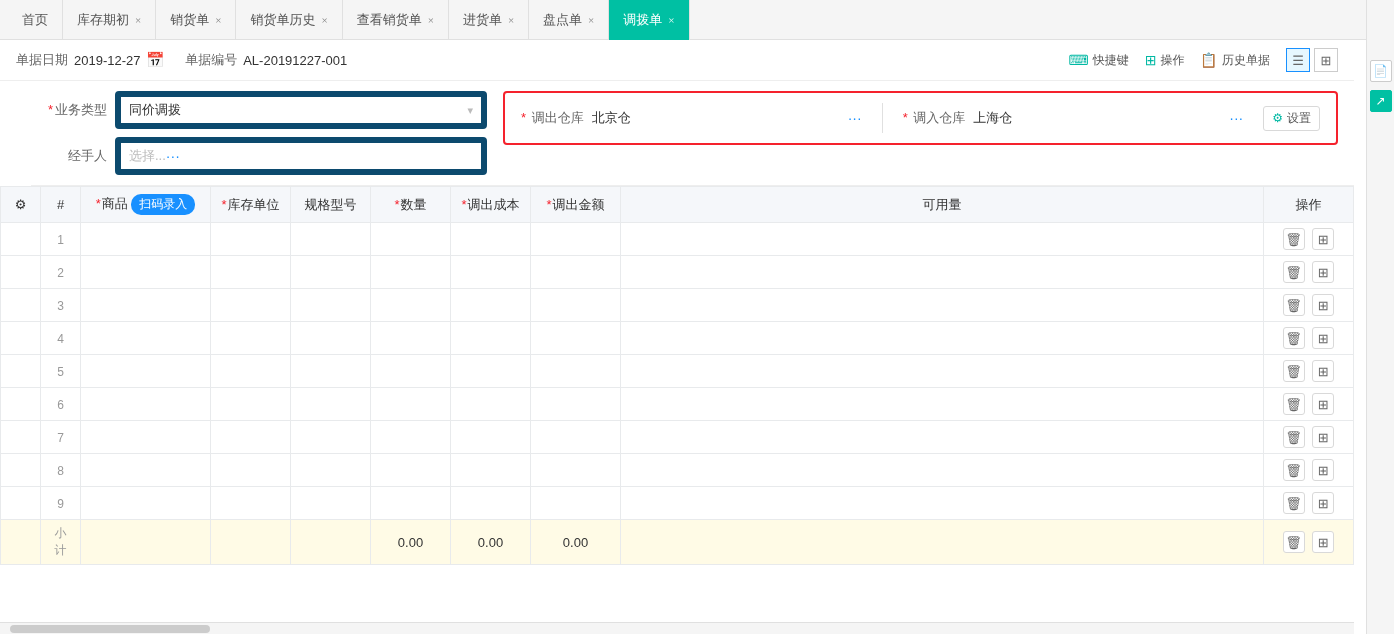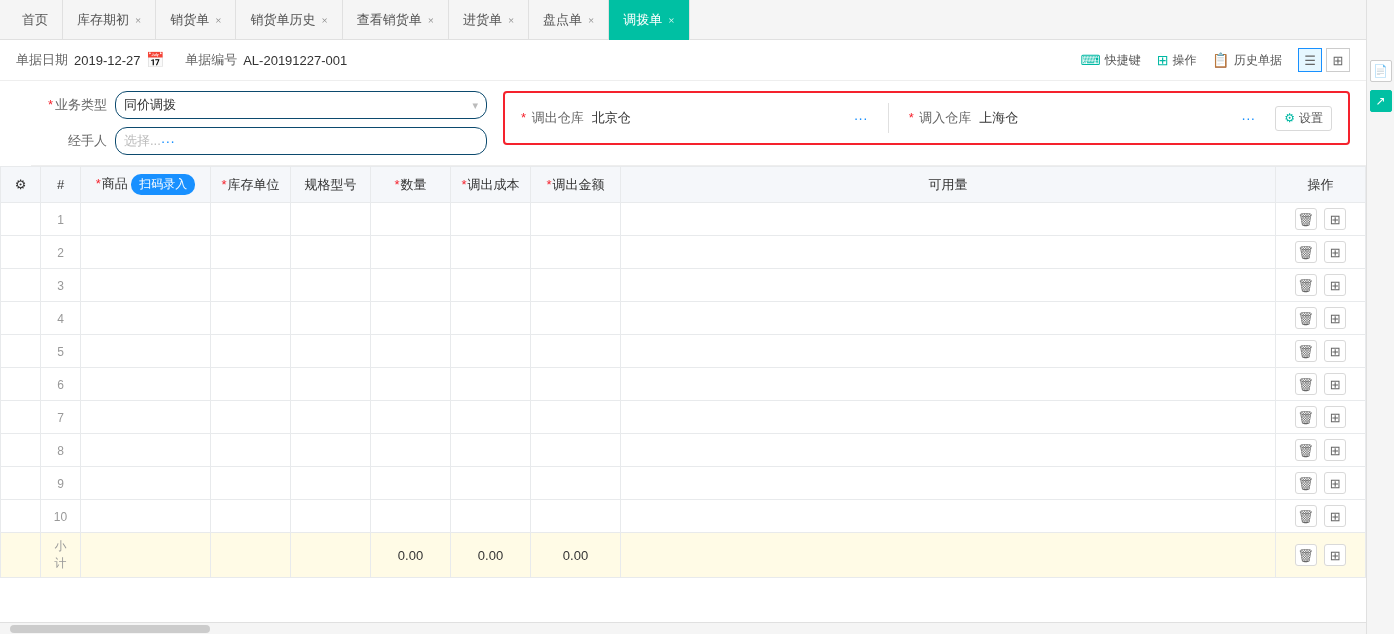--- a/index.html
+++ b/index.html
@@ -96,22 +96,22 @@
       display: flex; align-items: center; gap: 8px;
     }
     .field-label {
       color: #666; font-size: 13px; white-space: nowrap;
       min-width: 60px; text-align: right;
     }
     .required { color: #f5222d; margin-right: 2px; }
     .field-value-box {
       flex: 1;
       display: flex; align-items: center;
-      border: 1px solid #0c4a6e;
-      border-radius: 12px;
+      border: 6px solid #0c4a6e;
+      border-radius: 4px;
       padding: 4px 8px;
       background: #fff;
       min-height: 28px;
     }
     .field-value-text { flex: 1; font-size: 13px; color: #333; }
     .dropdown-icon { color: #bbb; font-size: 11px; }
     .dots-icon { color: #1890ff; font-size: 14px; cursor: pointer; }
     .field-placeholder { color: #bbb; }
 
     
@@ -228,21 +228,21 @@
       cursor: pointer; font-size: 12px; color: #666;
       border-radius: 2px;
     }
     .right-panel-btn.green {
       background: #00c0a3; color: #fff; border-color: #00c0a3;
     }
 
     .main-content {
       display: flex; flex-direction: column;
       height: calc(100vh - 40px);
-      padding-right: 28px;
+      padding-right: 40px;
     }
 
     .bottom-scroll {
       height: 12px;
       background: #f5f5f5;
       border-top: 1px solid #e0e0e0;
     }
     .scroll-thumb {
       height: 8px; margin-top: 2px; margin-left: 10px;
       width: 200px;
@@ -522,35 +522,20 @@
     <td></td>
     <td></td>
     <td></td>
     <td></td>
     <td></td>
     <td>
       <span class="op-btn">🗑</span>
       <span class="op-btn">⊞</span>
     </td>
   </tr>
-          <tr>
-    <td></td>
-    <td><span class="row-num">10</span></td>
-    <td></td>
-    <td></td>
-    <td></td>
-    <td></td>
-    <td></td>
-    <td></td>
-    <td></td>
-    <td>
-      <span class="op-btn">🗑</span>
-      <span class="op-btn">⊞</span>
-    </td>
-  </tr>
           <tr class="subtotal">
   <td></td>
   <td><span class="row-num">小计</span></td>
   <td></td>
   <td></td>
   <td></td>
   <td>0.00</td>
   <td>0.00</td>
   <td>0.00</td>
   <td></td>

